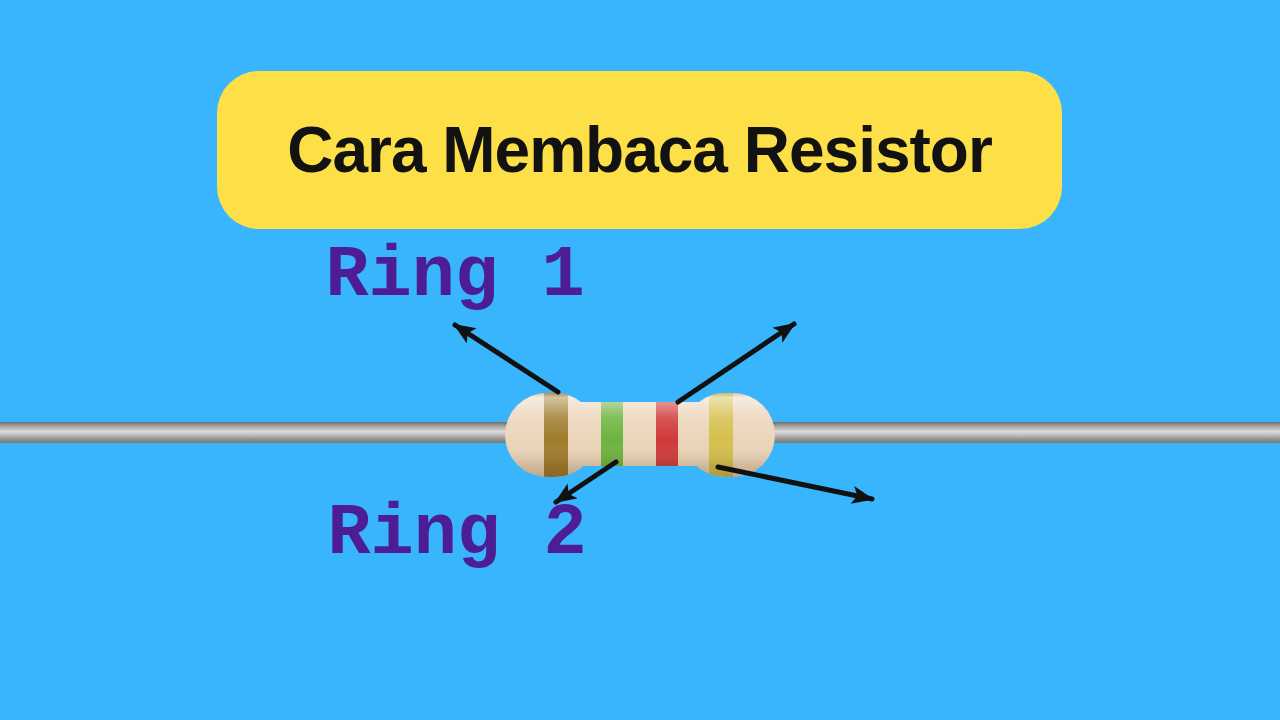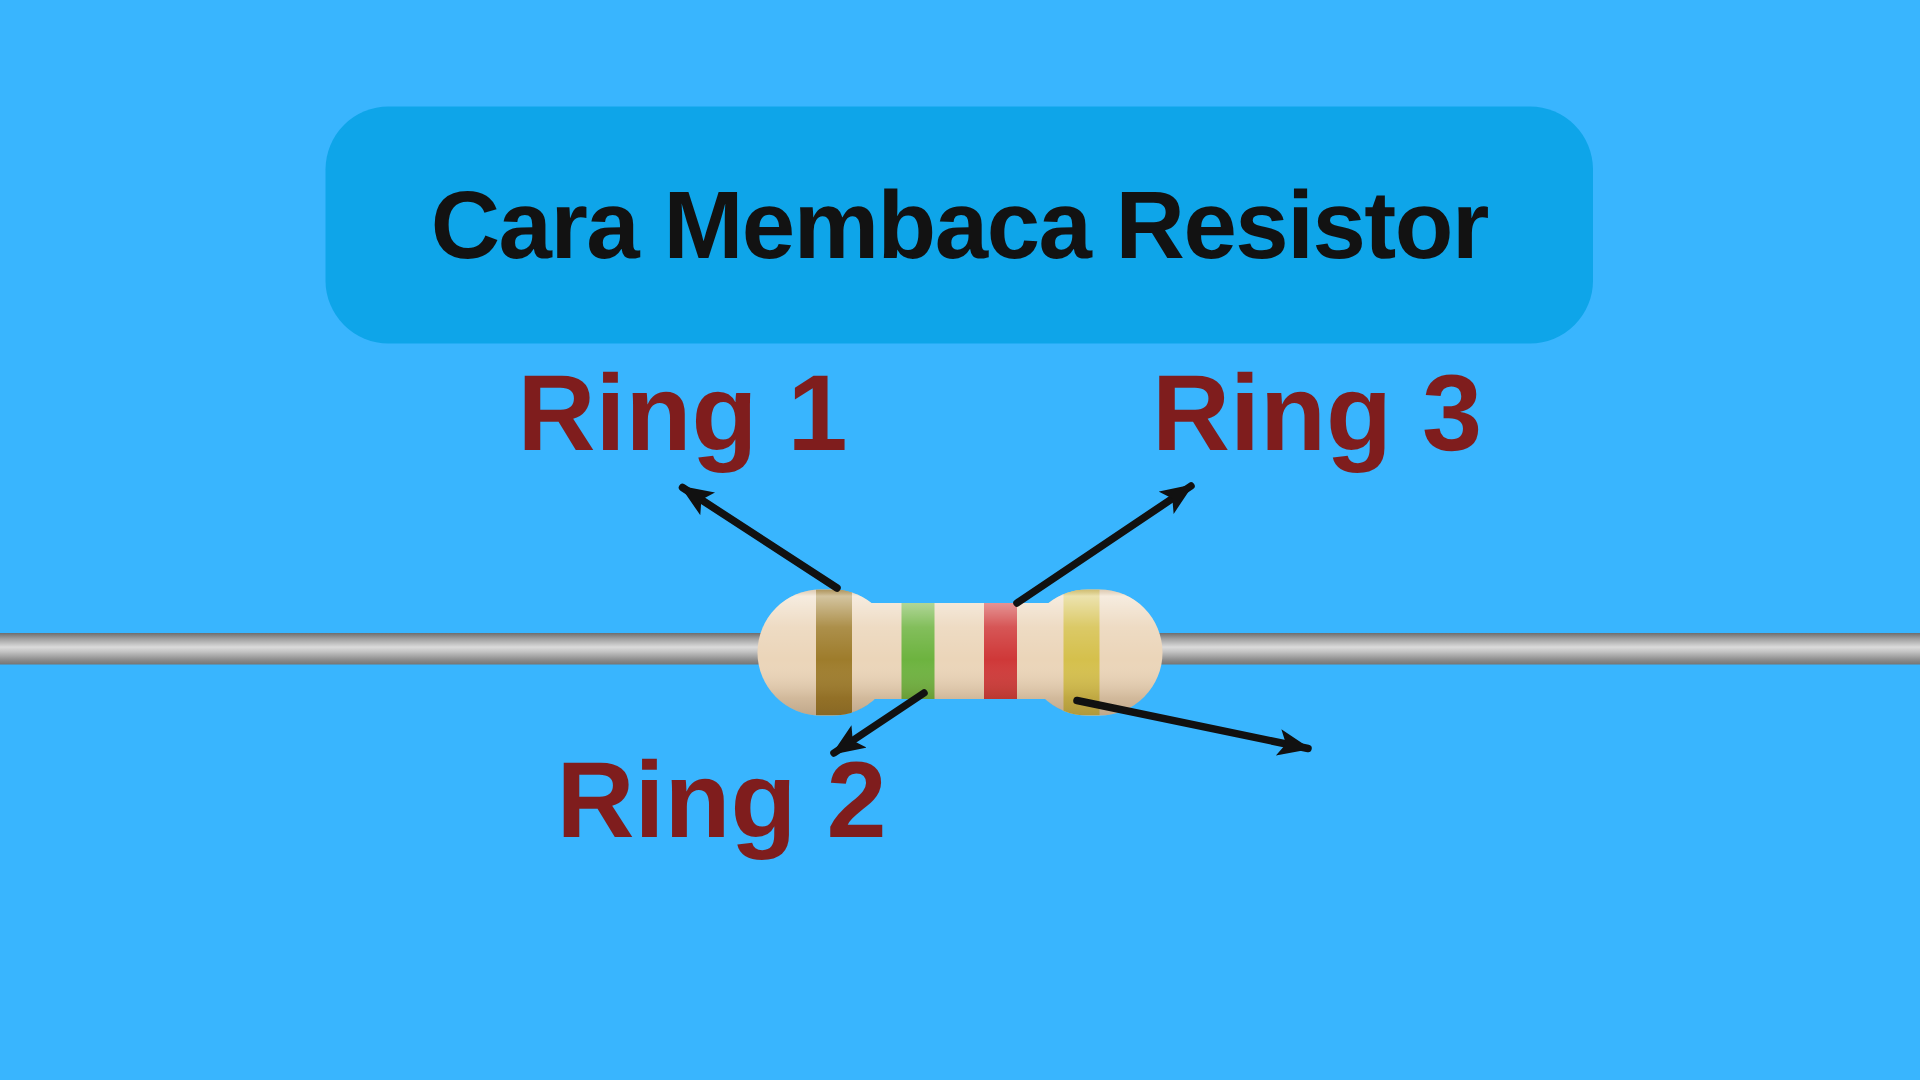--- a/index.html
+++ b/index.html
@@ -8,21 +8,21 @@
     position:relative;
     width:1280px; height:720px;
     background:#39B5FE;
     font-family:"Liberation Sans", sans-serif;
     overflow:hidden;
   }
   .title-card {
     position:absolute;
     left:217px; top:71px;
     width:845px; height:158px;
-    background:#0ea5e9;
+    background:#fde047;
     border-radius:42px;
     display:flex; align-items:center; justify-content:center;
   }
   .title-text {
     font-family:"Liberation Sans", sans-serif;
     font-weight:700;
     font-size:64px;
     letter-spacing:-1px;
     color:#121212;
     white-space:nowrap;
@@ -42,31 +42,31 @@
     z-index:2;
   }
   .arrow-line {
     stroke:#111111;
     stroke-width:5;
     stroke-linecap:round;
   }
   .ring-label {
     position:absolute;
     transform:translateX(-50%);
-    font-family:Liberation Sans, sans-serif;
+    font-family:Liberation Mono, monospace;
     font-weight:700;
     font-size:72px;
     line-height:1;
-    color:#7f1d1d;
+    color:#4c1d95;
     white-space:nowrap;
     z-index:3;
   }
   #label-ring1 { left:455px; top:240px; }
   #label-ring3 { left:878px; top:240px; }
-  #label-ring2 { left:457px; top:498px;margin-left:24px; }
+  #label-ring2 { left:457px; top:498px; }
   #label-ring4 { left:881px; top:498px; }
 </style>
 </head>
 <body>
 
 <div id="canvas">
 
   <div class="title-card">
     <div class="title-text">Cara Membaca Resistor</div>
   </div>
@@ -107,16 +107,15 @@
       <rect x="500" y="388" width="284" height="94" fill="url(#shade)"></rect>
     </g>
 
     <line class="arrow-line" x1="558" y1="392" x2="455" y2="325" marker-end="url(#arrowhead)"></line>
     <line class="arrow-line" x1="616" y1="462" x2="556" y2="502" marker-end="url(#arrowhead)"></line>
     <line class="arrow-line" x1="678" y1="402" x2="794" y2="324" marker-end="url(#arrowhead)"></line>
     <line class="arrow-line" x1="718" y1="467" x2="872" y2="499" marker-end="url(#arrowhead)"></line>
   </svg>
 
   <div class="ring-label" id="label-ring1">Ring 1</div>
-  <div class="ring-label" id="label-ring3">Ring 3</div>
   <div class="ring-label" id="label-ring2">Ring 2</div>
 
 </div>
 
 </body></html>

